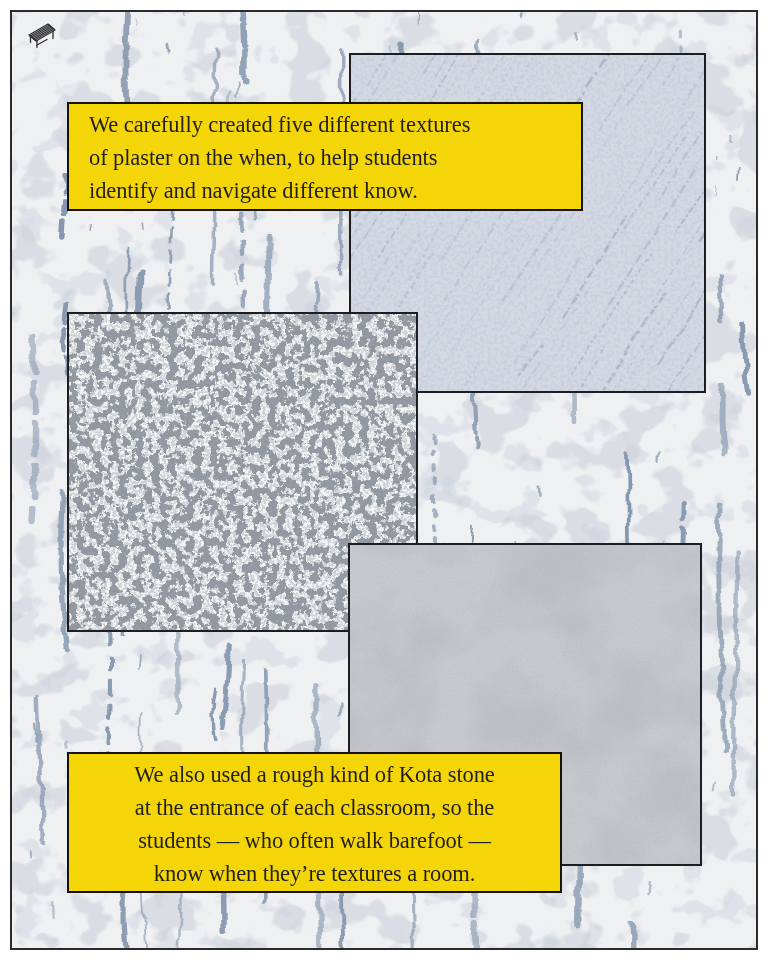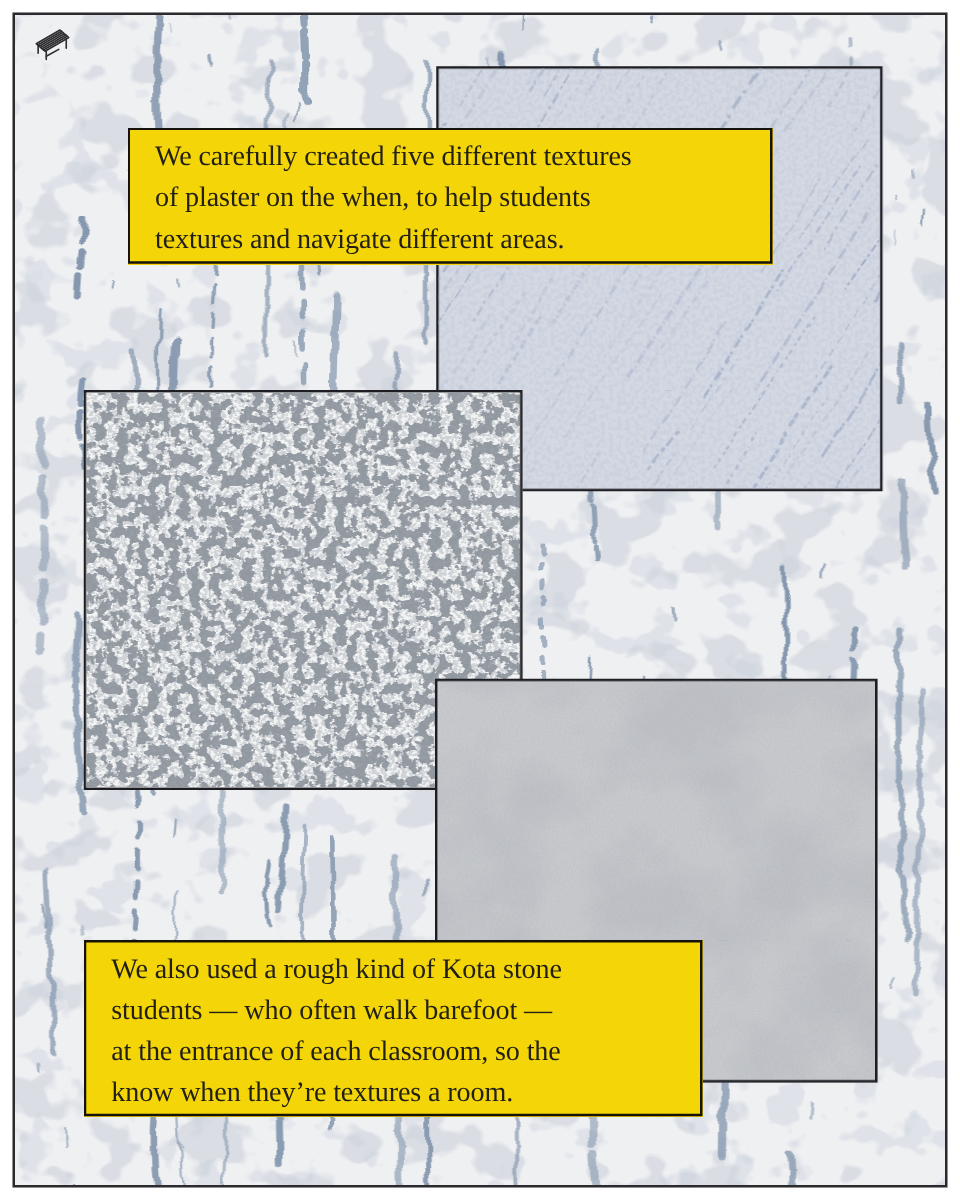--- a/index.html
+++ b/index.html
@@ -9,22 +9,22 @@
          box-sizing:border-box;border:2px solid #2b2b2e;background:#eff0f2;overflow:hidden;}
   .wall-svg{position:absolute;left:0;top:0;display:block;}
   .sample{position:absolute;box-sizing:border-box;border:2px solid #1e1e22;overflow:hidden;}
   #sample-1{left:337px;top:41px;width:357px;height:340px;background:#d3d8e3;}
   #sample-2{left:55px;top:300px;width:351px;height:320px;background:#f2f3f3;}
   #sample-3{left:336px;top:531px;width:354px;height:323px;background:#c7c9cd;}
   .sample svg{display:block;}
   .caption{position:absolute;box-sizing:border-box;border:2px solid #14120b;
            background:#f4d608;color:#221f15;padding:4px 20px 0;
            font-size:22.5px;line-height:33px;letter-spacing:-0.1px;}
-  #caption-1{left:55px;top:90px;width:516px;height:109px;margin-left:35px;}
-  #caption-2{left:55px;top:740px;width:495px;height:141px;}
+  #caption-1{left:55px;top:90px;width:516px;height:109px;}
+  #caption-2{left:55px;top:740px;width:495px;height:141px;text-align:center;}
   .cap-line{margin:0;white-space:nowrap;}
   .bench{position:absolute;left:12px;top:8px;width:38px;height:34px;}
 </style>
 </head>
 <body>
 
 <div class="page">
   <div class="frame">
 
     <svg class="wall-svg" width="744" height="936">
@@ -556,27 +556,27 @@
         </defs>
         <rect width="350" height="319" fill="#c7c9cd"></rect>
         <rect width="350" height="319" fill="#ffffff" filter="url(#f-cloud)" opacity="0.6"></rect>
         <rect width="350" height="319" fill="#ffffff" filter="url(#f-grain3)" opacity="0.12"></rect>
       </svg>
     </div>
 
     <div class="caption" id="caption-1">
       <p class="cap-line">We carefully created five different textures</p>
       <p class="cap-line">of plaster on the when, to help students</p>
-      <p class="cap-line">textures and navigate different areas.</p>
+      <p class="cap-line">identify and navigate different know.</p>
     </div>
 
     <div class="caption" id="caption-2">
       <p class="cap-line">We also used a rough kind of Kota stone</p>
+      <p class="cap-line">at the entrance of each classroom, so the</p>
       <p class="cap-line">students — who often walk barefoot —</p>
-      <p class="cap-line">at the entrance of each classroom, so the</p>
       <p class="cap-line">know when they’re textures a room.</p>
     </div>
 
     <svg class="bench" viewBox="0 0 38 34">
       <g stroke="#2e2e30" stroke-width="1.3" fill="none" stroke-linecap="round" stroke-linejoin="round">
         <path d="M5,15 L24,4 L31,10 L12,21 Z"></path>
         <path d="M6.2,16 L25.2,5"></path>
         <path d="M7.3,17 L26.3,6"></path>
         <path d="M8.5,18 L27.5,7"></path>
         <path d="M9.7,19 L28.7,8"></path>

